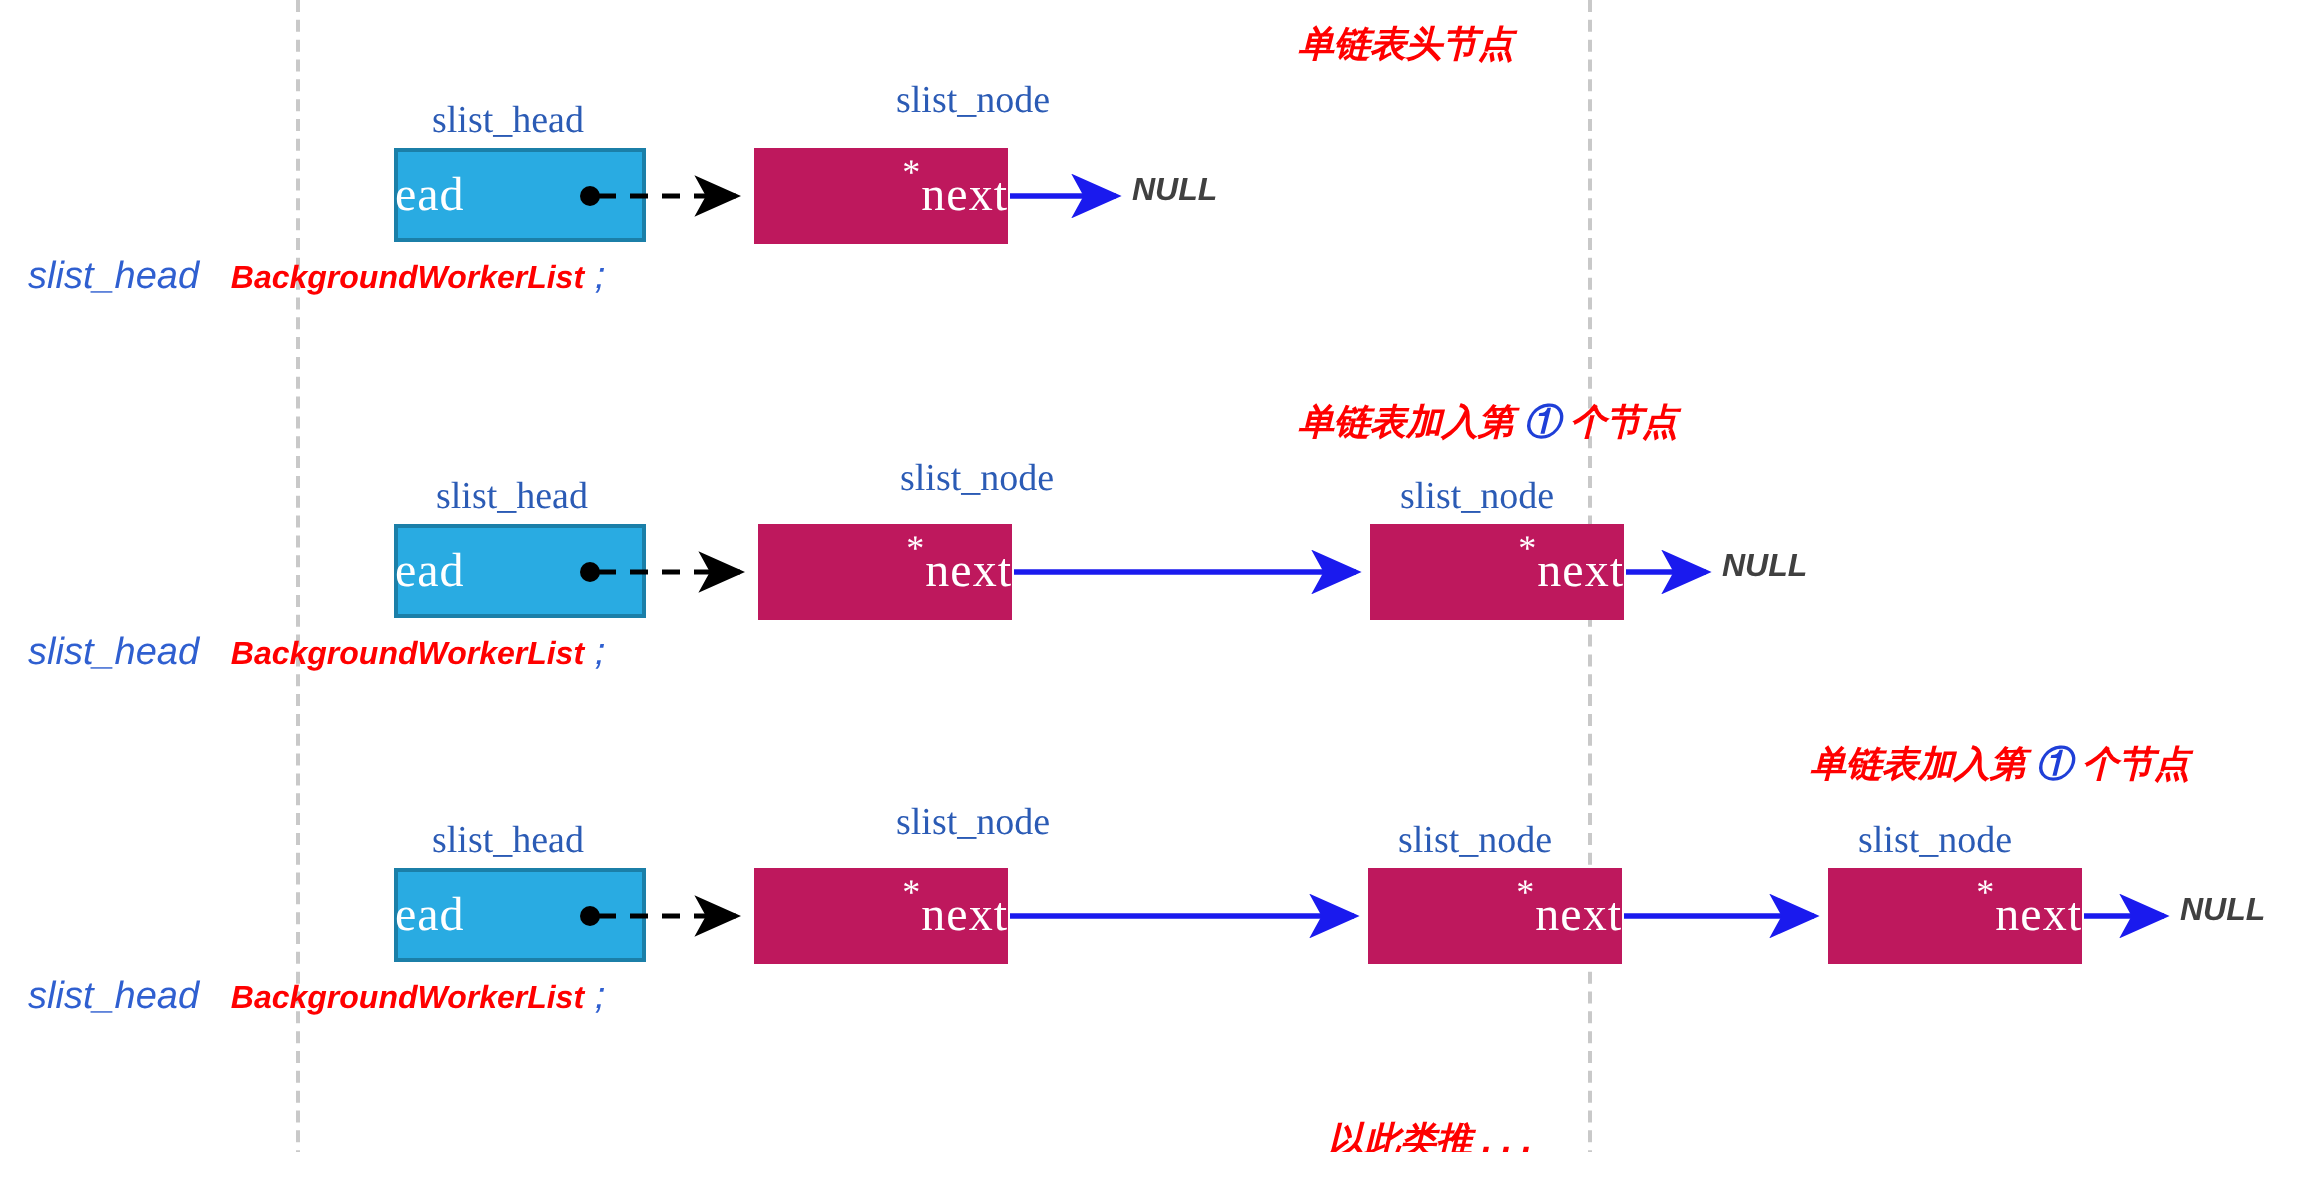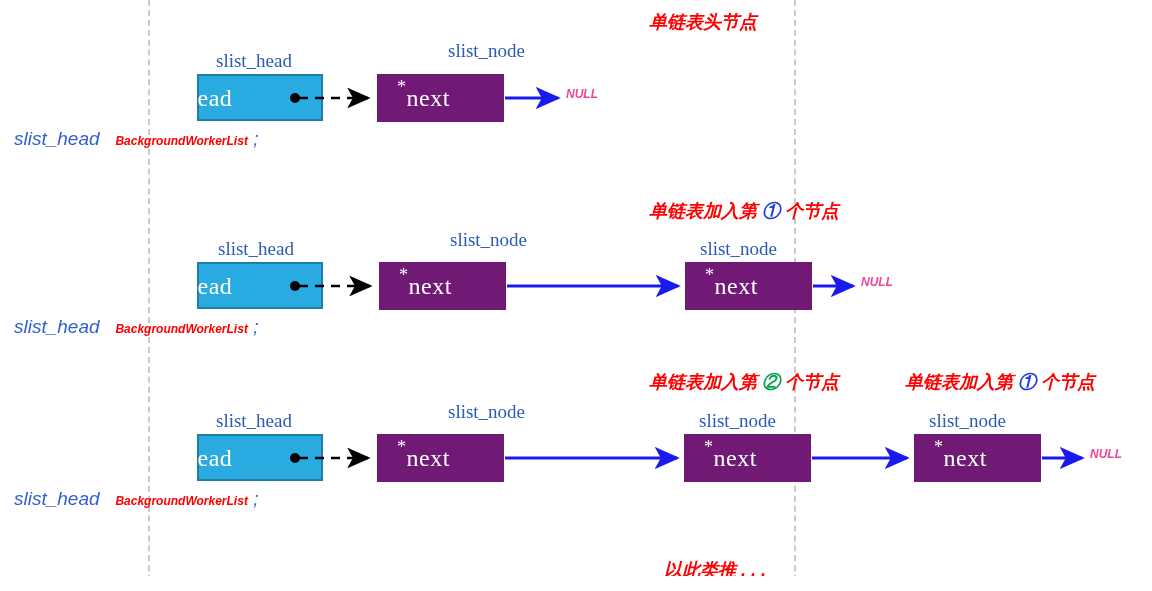--- a/index.html
+++ b/index.html
@@ -35,23 +35,23 @@
     font-family: "Liberation Serif", serif;
     font-size: 24px;
     line-height: 1;
     letter-spacing: 0.5px;
   }
   .box.head {
     background: #29abe2;
     border: 2px solid #1b7fa8;
   }
   .box.node {
-    background: #701a75;
+    background: #be185d;
     border: none;
-    justify-content: flex-start;
+    justify-content: flex-end;
     padding-left: 20px;
   }
   .box .star {
     font-size: 18px;
     vertical-align: super;
     line-height: 0;
     position: relative;
     top: -4px;
   }
   
@@ -76,45 +76,45 @@
   }
   .decl .type {
     color: #2f5fd0;
     font-style: italic;
     font-weight: normal;
   }
   .decl .var {
     color: #ff0000;
     font-style: italic;
     font-weight: bold;
-    font-size: 12px;
+    font-size: 16px;
   }
   .decl .semi {
     color: #2f5fd0;
     font-style: italic;
   }
   
   .annot {
     position: absolute;
     white-space: nowrap;
     color: #ff0000;
     font-weight: bold;
     font-style: italic;
     font-size: 18px;
     font-family: "Liberation Sans", sans-serif;
   }
   .annot .num-blue { color: #1f3fd8; }
   .annot .num-green { color: #00a550; }
   
   .nulllab {
     position: absolute;
-    color: #ec4899;
+    color: #404040;
     font-weight: bold;
     font-style: italic;
-    font-size: 12px;
+    font-size: 16px;
     font-family: "Liberation Sans", sans-serif;
     white-space: nowrap;
   }
   
   #arrows {
     position: absolute;
     left: 0;
     top: 0;
     width: 1152px;
     height: 591px;
@@ -178,23 +178,20 @@
 
   <div class="nulllab" style="left:861px; top:275px;">NULL</div>
 
   <div class="decl" style="left:14px; top:316px;">
     <span class="type">slist_head</span>
     &nbsp;
     <span class="var">BackgroundWorkerList</span>
     <span class="semi">;</span>
   </div>
 
-  <div class="annot" style="left:649px; top:370px;">
-    <span>单链表加入第 </span><span class="num-green">②</span><span> 个节点</span>
-  </div>
 
   <div class="annot" style="left:905px; top:370px;">
     <span>单链表加入第 </span><span class="num-blue">①</span><span> 个节点</span>
   </div>
 
   <div class="typelabel" style="left:216px; top:410px;">slist_head</div>
 
   <div class="box head" style="left:197px; top:434px; width:126px; height:47px;">
     <span class="headtext">head</span>
   </div>

